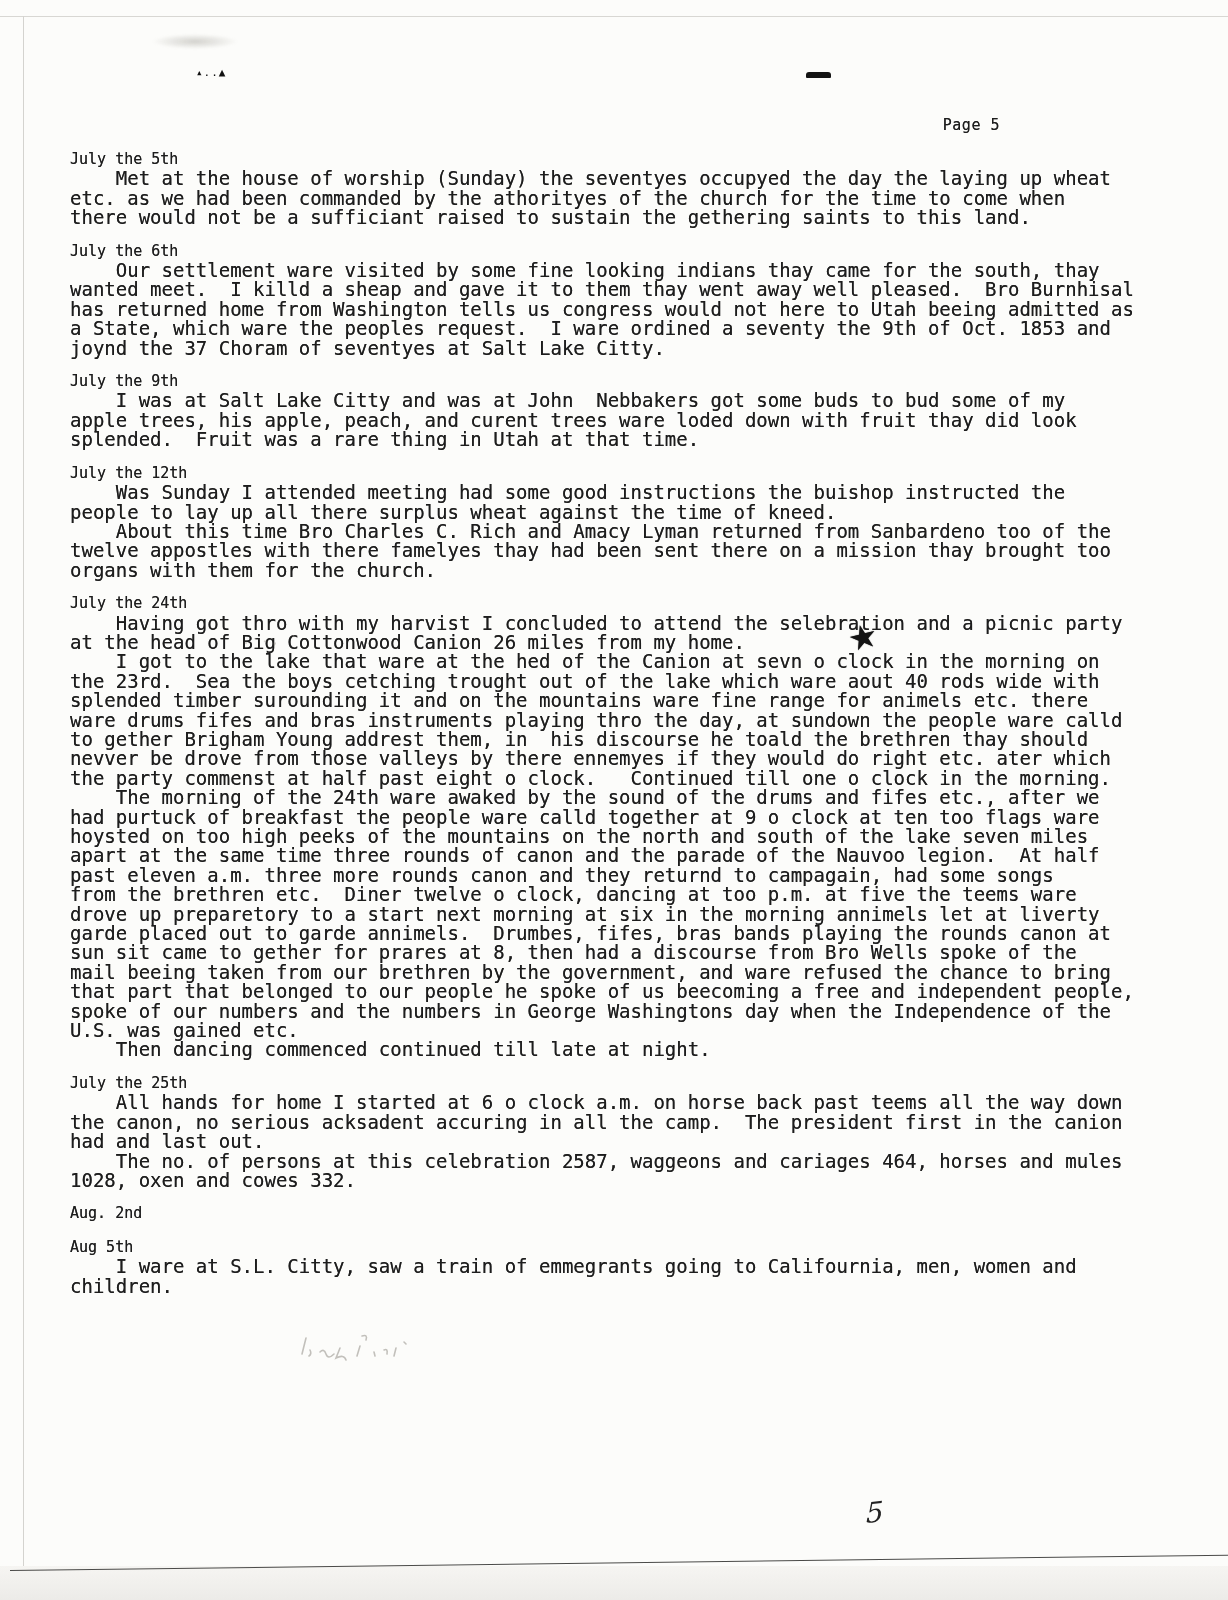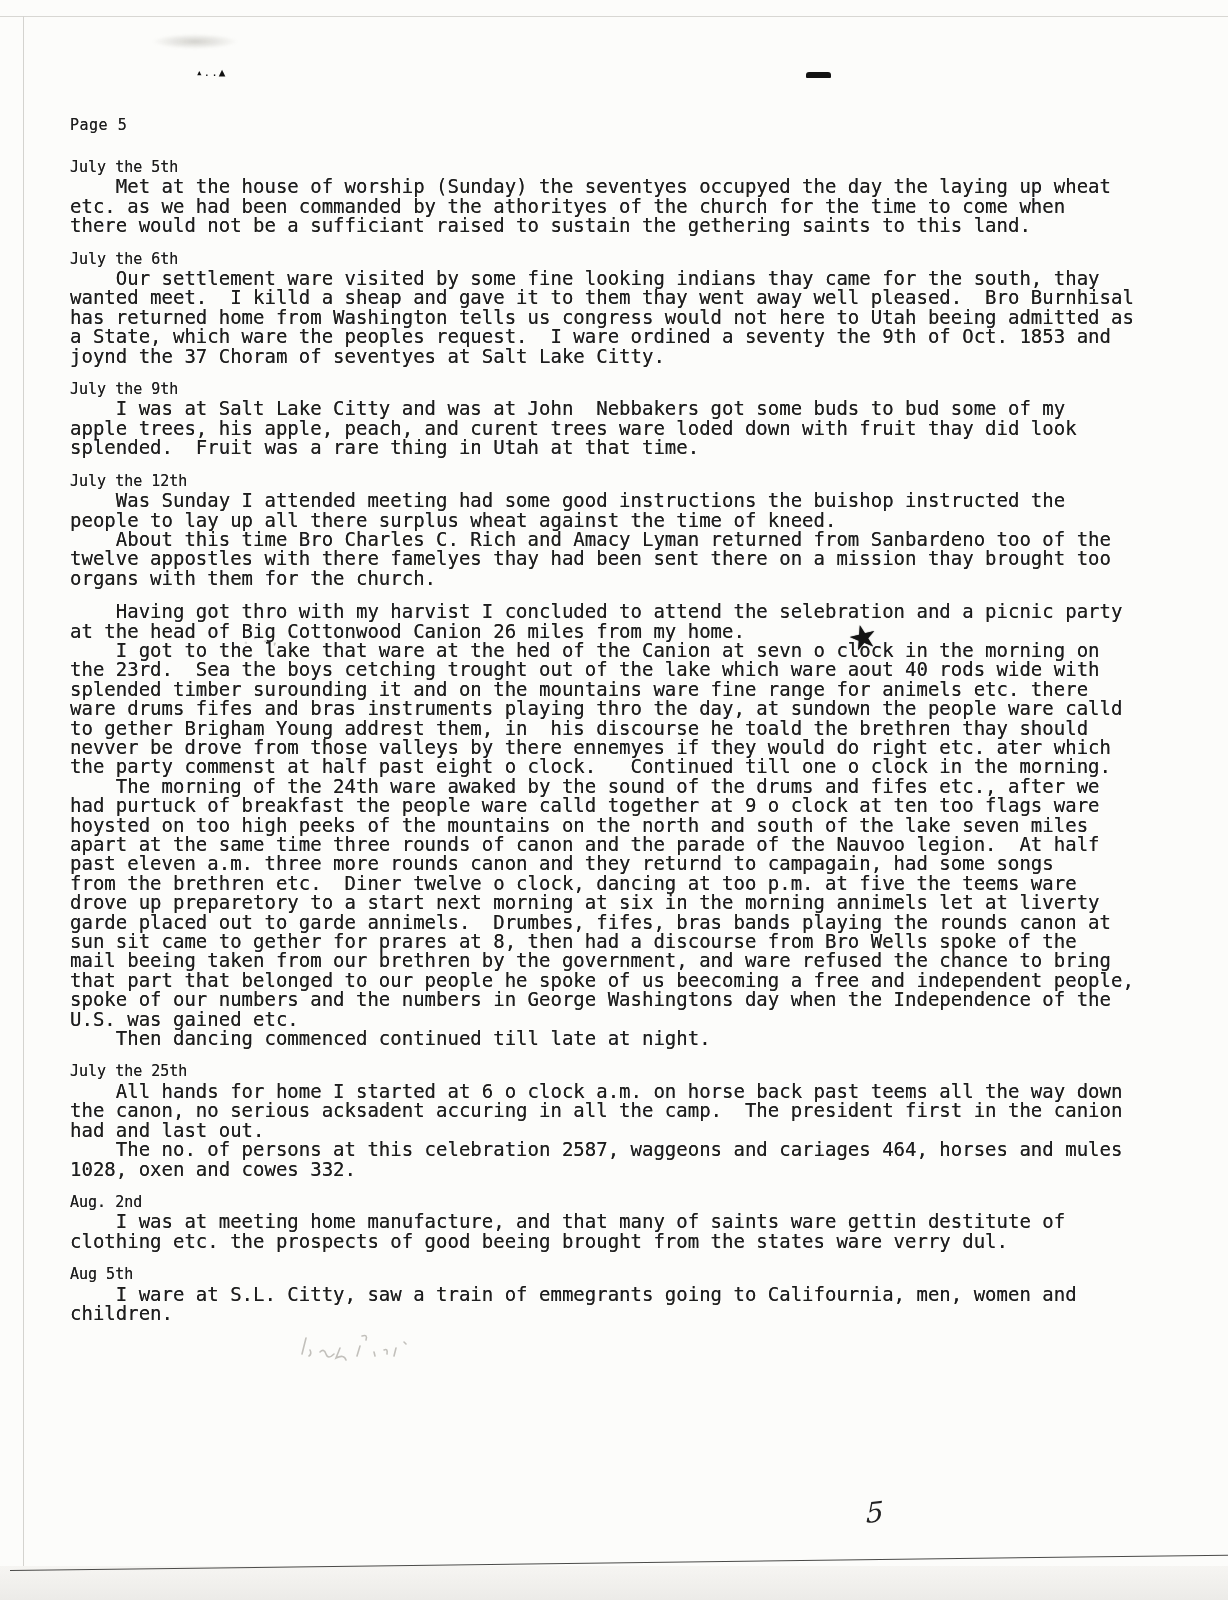--- a/index.html
+++ b/index.html
@@ -30,29 +30,29 @@
     border-top: 1.6px solid #4a4a48;
     transform: rotate(-0.72deg);
     transform-origin: left top;
   }
   .below-strip {
     position: absolute; left: 0; top: 1566px; width: 1228px; height: 34px;
     background: linear-gradient(#f6f5f2, #ecebe8);
   }
   .page-label {
     position: absolute; left: 70px; top: 116px; width: 930px;
-    text-align: left;
+    text-align: right;
     font-size: 15px;
     letter-spacing: 0.5px;
     text-shadow: 0 0 0.5px rgba(25,25,25,.75);
   }
   .doc-body {
     position: absolute; left: 70px; top: 146px; width: 1000px;
   }
-  .entry { margin: 12px 0 14px 0; position: relative; }
+  .entry { margin: 4px 0 14px 0; position: relative; }
   .entry-heading {
     margin: 0; padding: 0;
     font-size: 15px; font-weight: normal;
     line-height: 19.4px;
     white-space: pre;
     text-shadow: 0 0 0.5px rgba(25,25,25,.75);
   }
   .entry-body {
     margin: 0;
     font-size: 19px;
@@ -152,20 +152,21 @@
     <section class="entry">
       <h2 class="entry-heading">July the 12th</h2>
       <pre class="entry-body">    Was Sunday I attended meeting had some good instructions the buishop instructed the
 people to lay up all there surplus wheat against the time of kneed.
     About this time Bro Charles C. Rich and Amacy Lyman returned from Sanbardeno too of the
 twelve appostles with there famelyes thay had been sent there on a mission thay brought too
 organs with them for the church.</pre>
     </section>
 
     <section class="entry">
+      <h2 class="entry-heading">July the 24th</h2>
       <pre class="entry-body">    Having got thro with my harvist I concluded to attend the selebration and a picnic party
 at the head of Big Cottonwood Canion 26 miles from my home.
     I got to the lake that ware at the hed of the Canion at sevn o clock in the morning on
 the 23rd.  Sea the boys cetching trought out of the lake which ware aout 40 rods wide with
 splended timber surounding it and on the mountains ware fine range for animels etc. there
 ware drums fifes and bras instruments playing thro the day, at sundown the people ware calld
 to gether Brigham Young addrest them, in  his discourse he toald the brethren thay should
 nevver be drove from those valleys by there ennemyes if they would do right etc. ater which
 the party commenst at half past eight o clock.   Continued till one o clock in the morning.
     The morning of the 24th ware awaked by the sound of the drums and fifes etc., after we
@@ -188,22 +189,20 @@
       <h2 class="entry-heading">July the 25th</h2>
       <pre class="entry-body">    All hands for home I started at 6 o clock a.m. on horse back past teems all the way down
 the canon, no serious acksadent accuring in all the camp.  The president first in the canion
 had and last out.
     The no. of persons at this celebration 2587, waggeons and cariages 464, horses and mules
 1028, oxen and cowes 332.</pre>
     </section>
 
     <section class="entry">
       <h2 class="entry-heading">Aug. 2nd</h2>
-      <pre class="entry-body">    I was at meeting home manufacture, and that many of saints ware gettin destitute of
-clothing etc. the prospects of good beeing brought from the states ware verry dul.</pre>
     </section>
 
     <section class="entry">
       <h2 class="entry-heading">Aug 5th</h2>
       <pre class="entry-body">    I ware at S.L. Citty, saw a train of emmegrants going to Califournia, men, women and
 children.</pre>
     </section>
   </main>
 
   <div class="star-mark">★</div>

